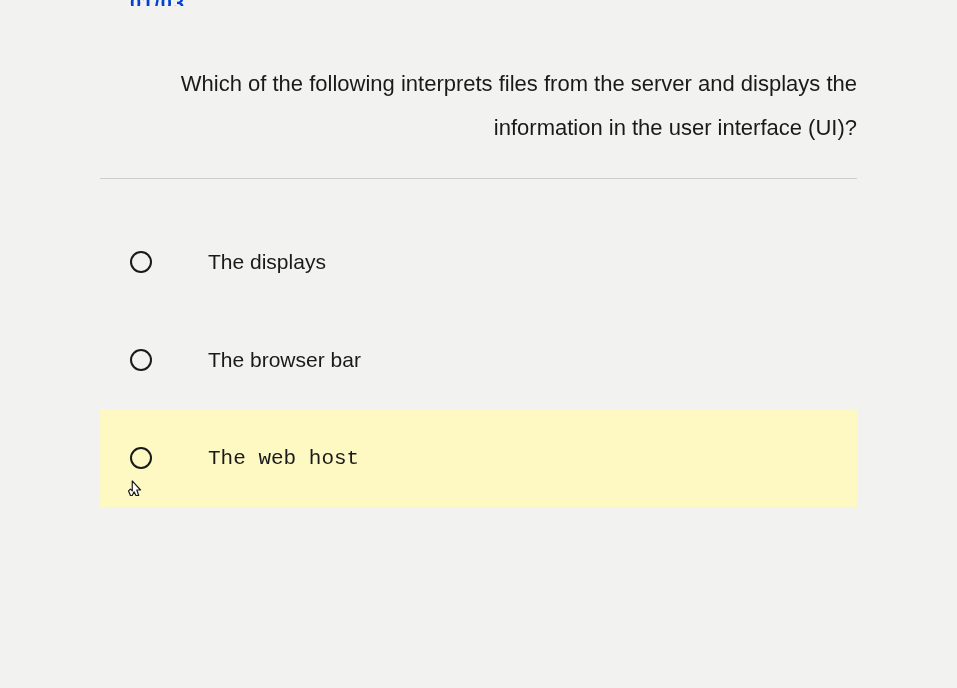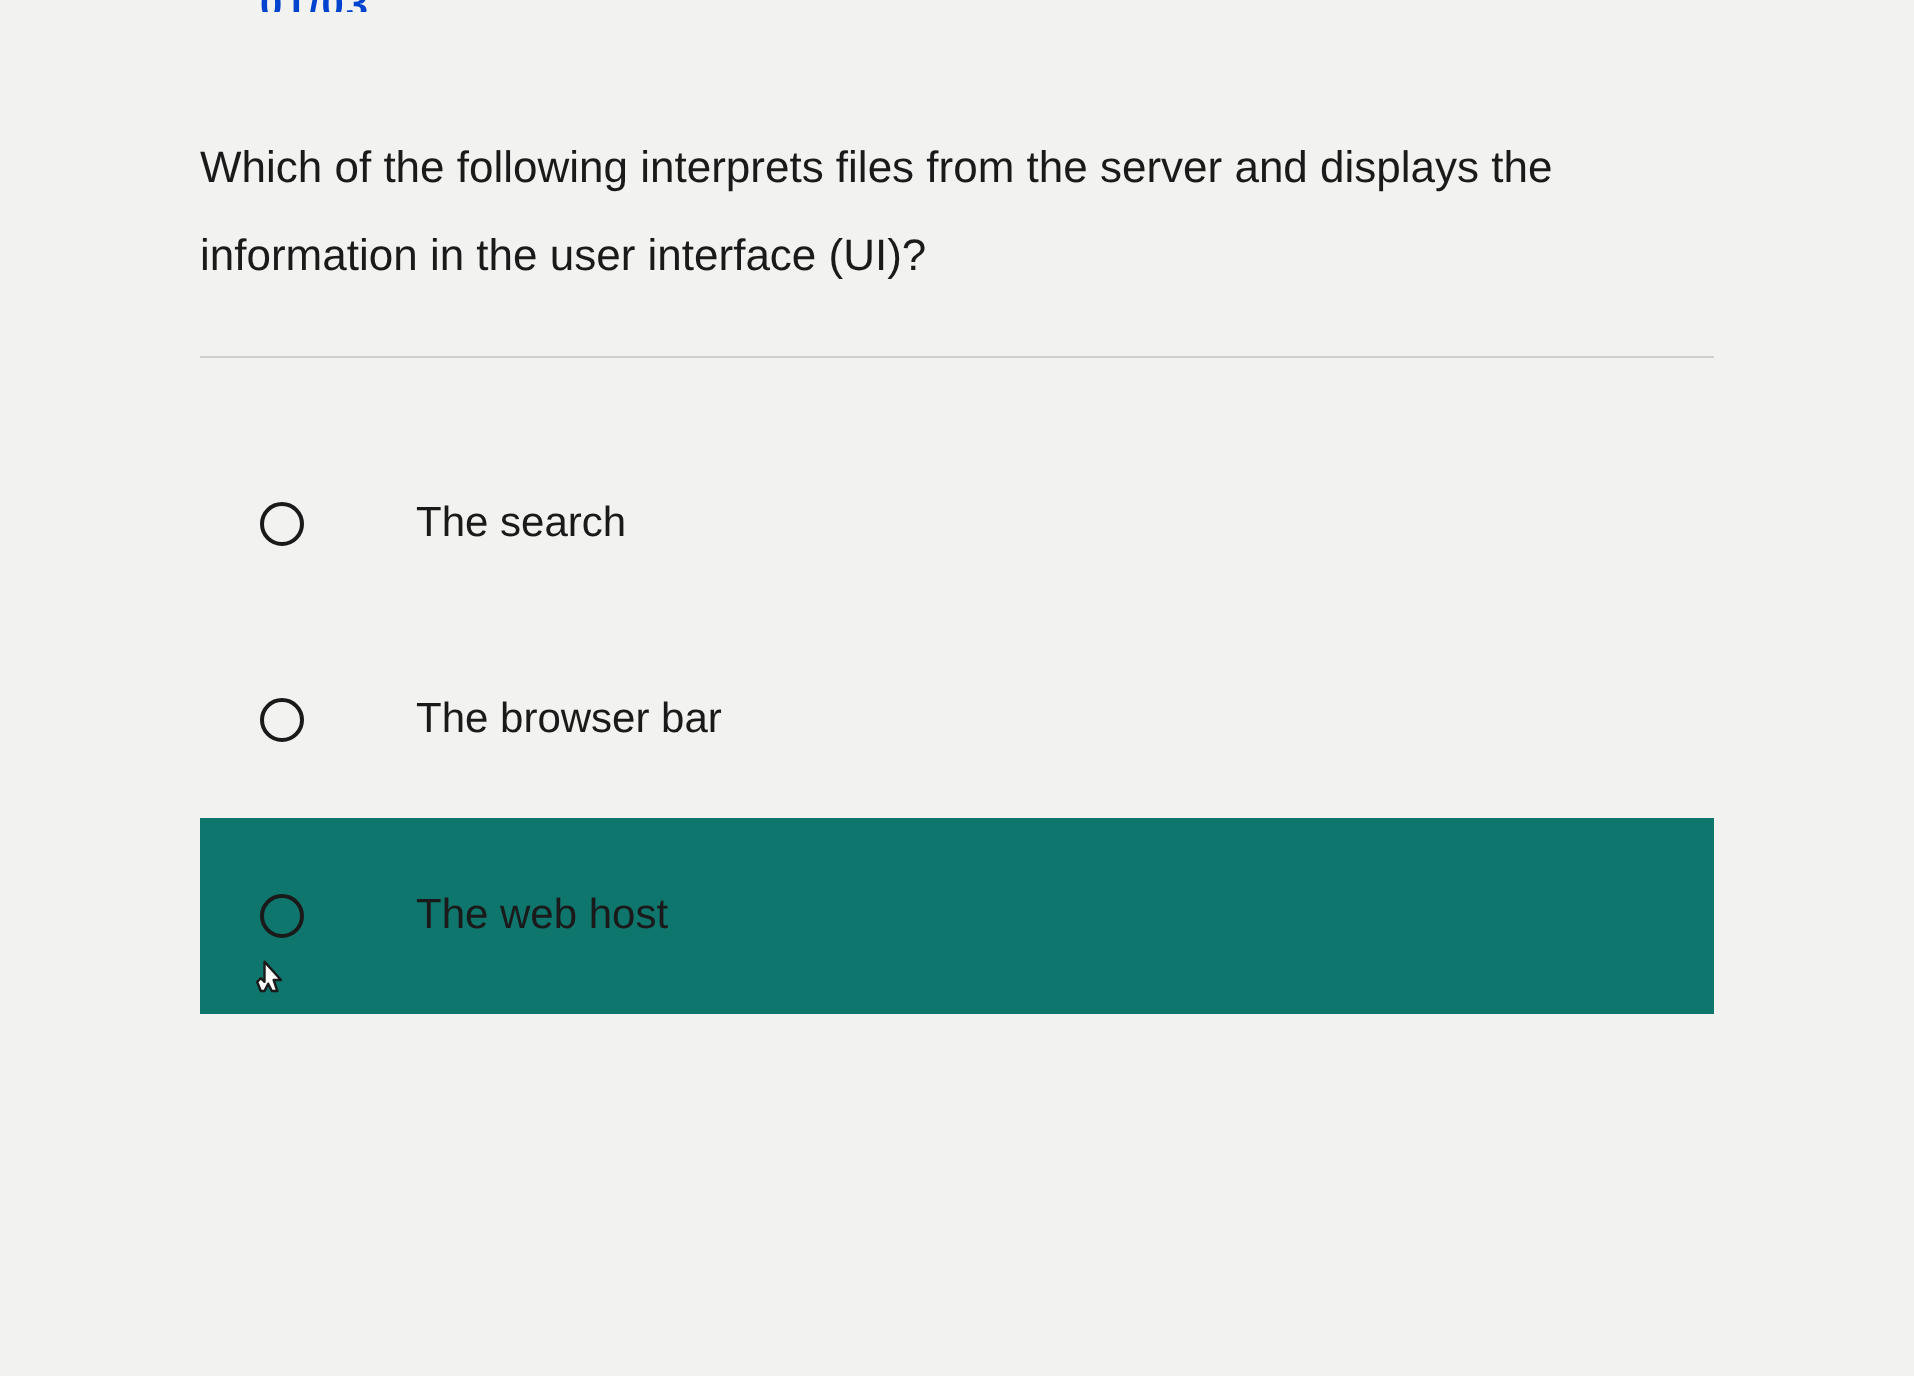--- a/index.html
+++ b/index.html
@@ -27,38 +27,40 @@
     .question-block {
       margin-top: 56px;
     }
     .question-text {
       font-size: 22px;
       line-height: 2;
       color: #1a1a1a;
       font-weight: 400;
       padding-bottom: 28px;
       border-bottom: 1px solid #cfcfcf;
+      text-align: right;
     }
     .options {
       margin-top: 34px;
       display: flex;
       flex-direction: column;
       gap: 0;
       position: relative;
     }
     .option {
       display: flex;
       align-items: center;
       height: 98px;
       padding-left: 30px;
       position: relative;
       cursor: pointer;
     }
     .option.hovered {
-      background: #0f766e;
+      background: #fef9c3;
+      font-family: Liberation Mono, monospace;
     }
     .radio {
       width: 22px;
       height: 22px;
       border: 2px solid #1a1a1a;
       border-radius: 50%;
       flex-shrink: 0;
       background: transparent;
     }
     .option-label {
@@ -82,21 +84,21 @@
 <div class="page">
   <div class="counter">01/03</div>
 
   <div class="question-block">
     <div class="question-text">Which of the following interprets files from the server and displays the information in the user interface (UI)?</div>
 
     <div class="options">
 
       <div class="option">
         <span class="radio"></span>
-        <span class="option-label">The search</span>
+        <span class="option-label">The displays</span>
       </div>
 
       <div class="option">
         <span class="radio"></span>
         <span class="option-label">The browser bar</span>
       </div>
 
       <div class="option hovered">
         <span class="radio"></span>
         <span class="option-label">The web host</span>

